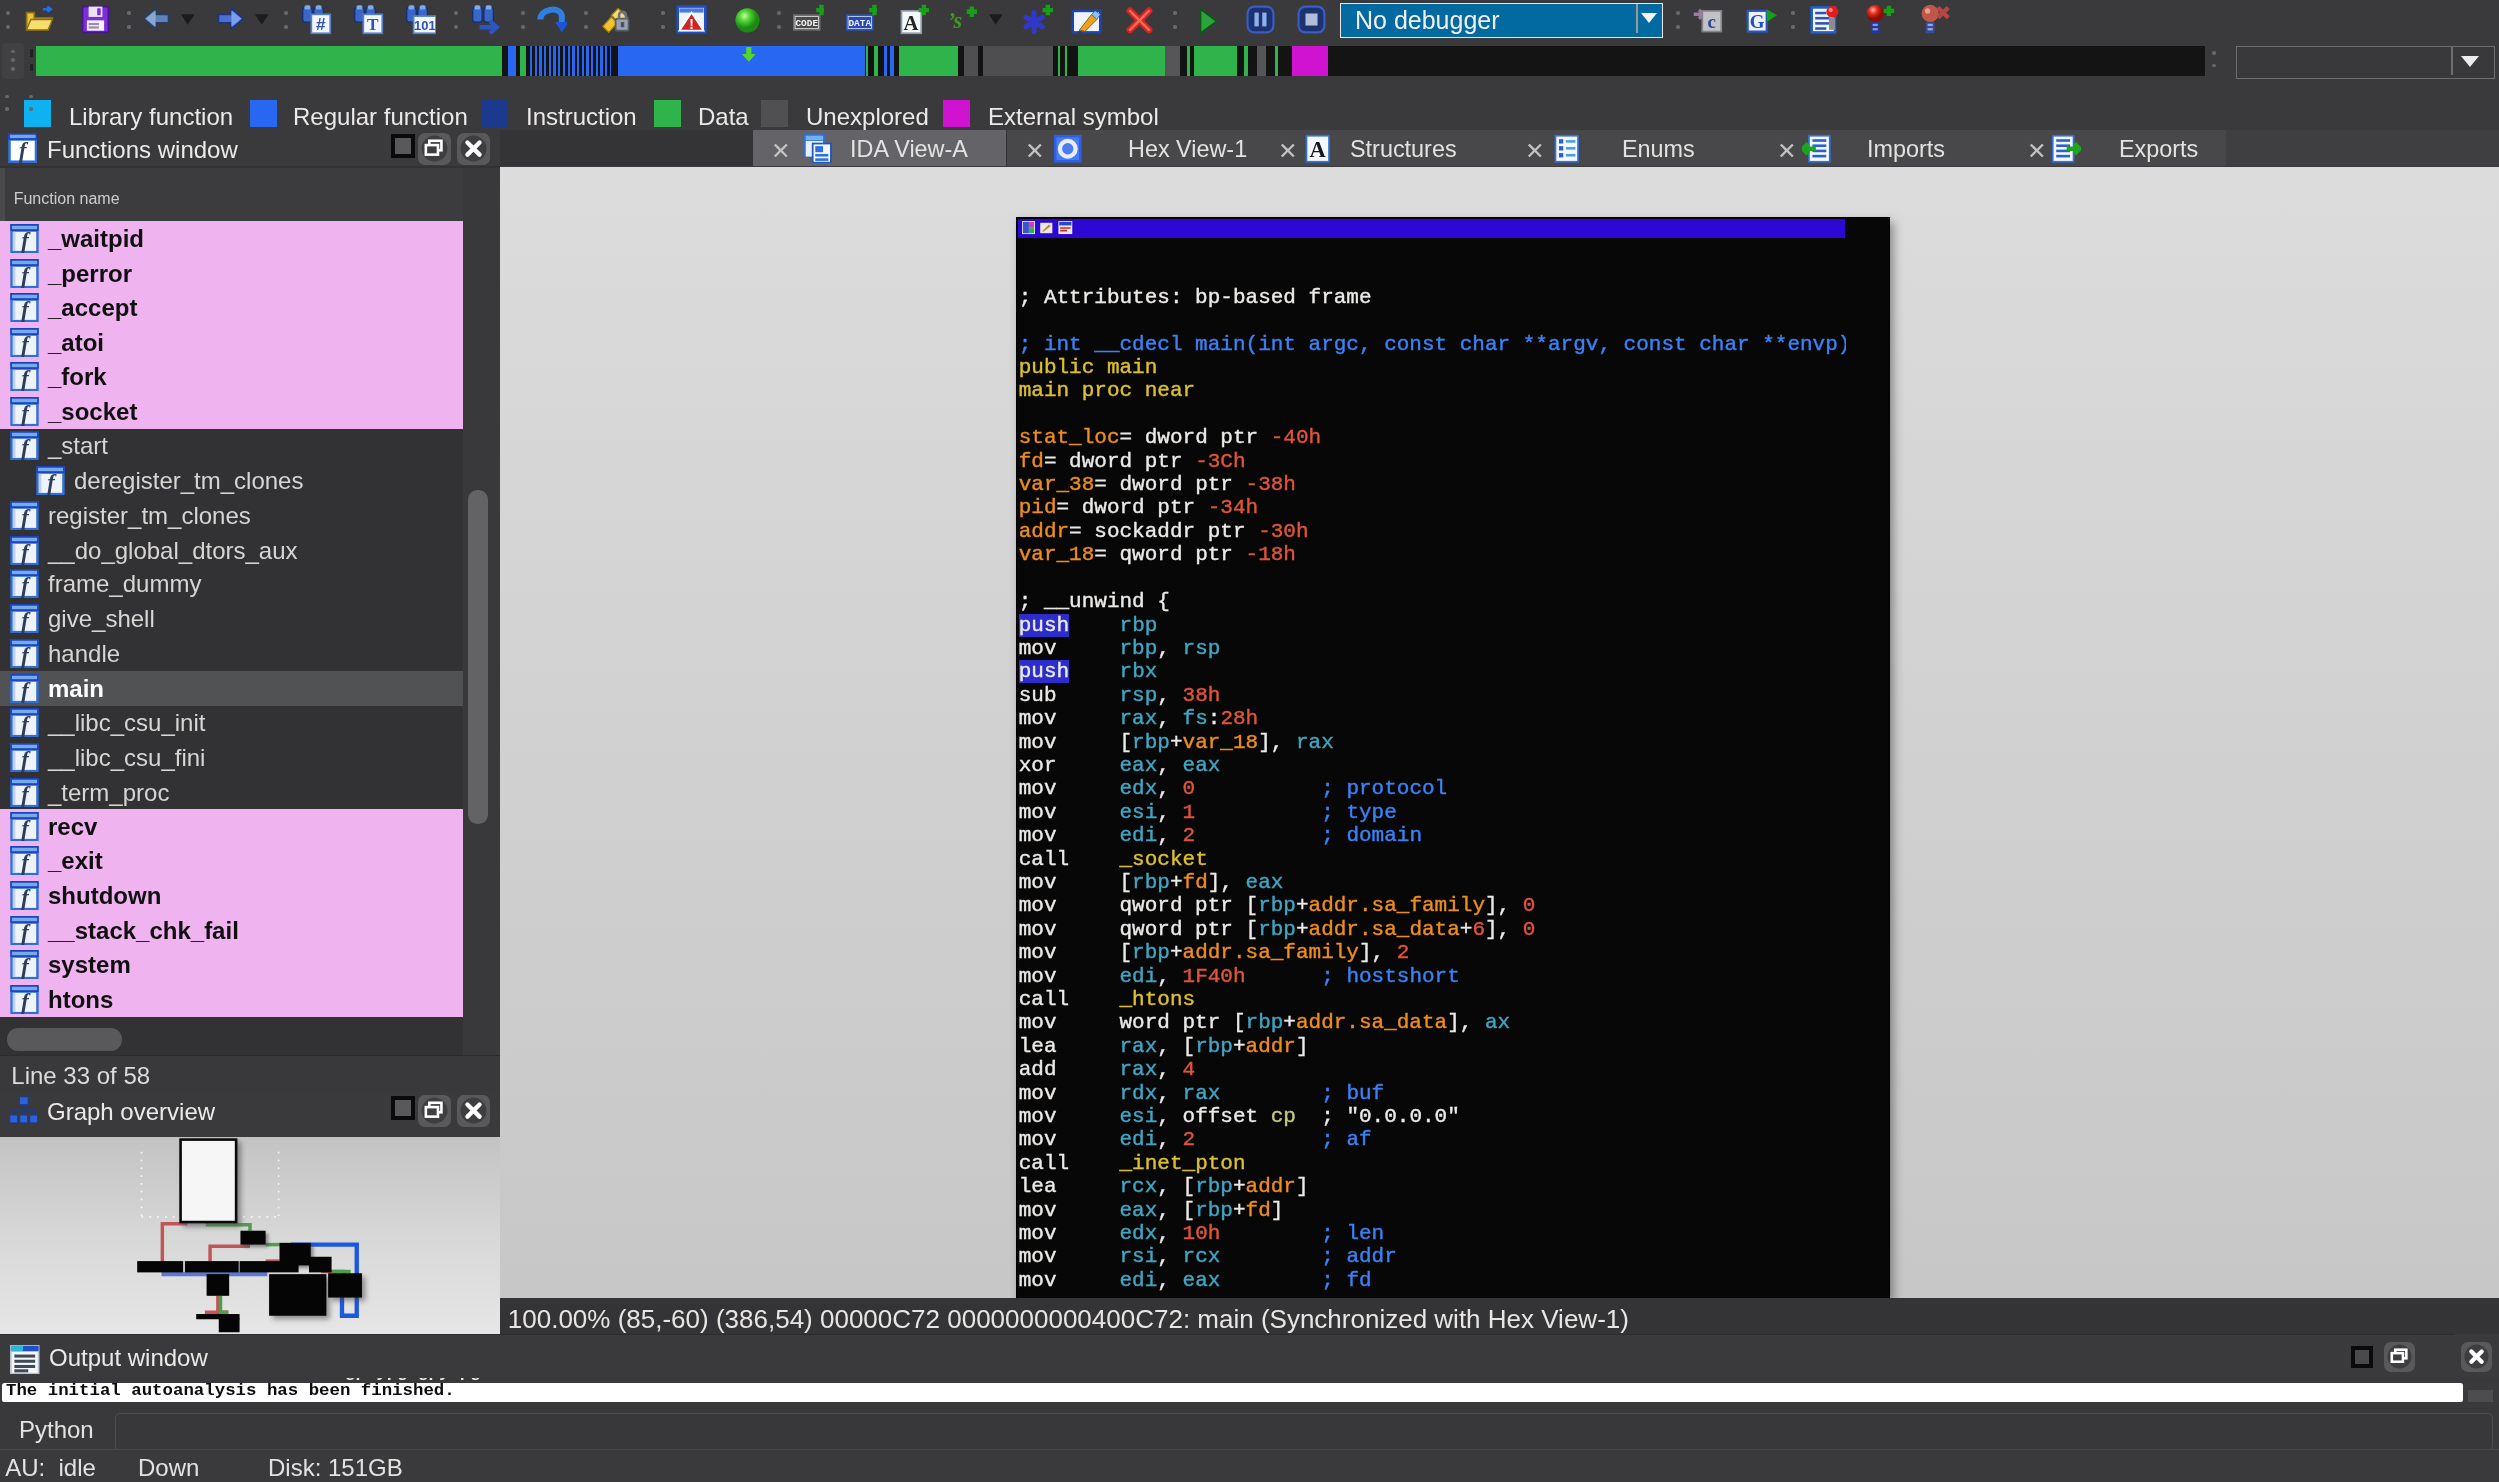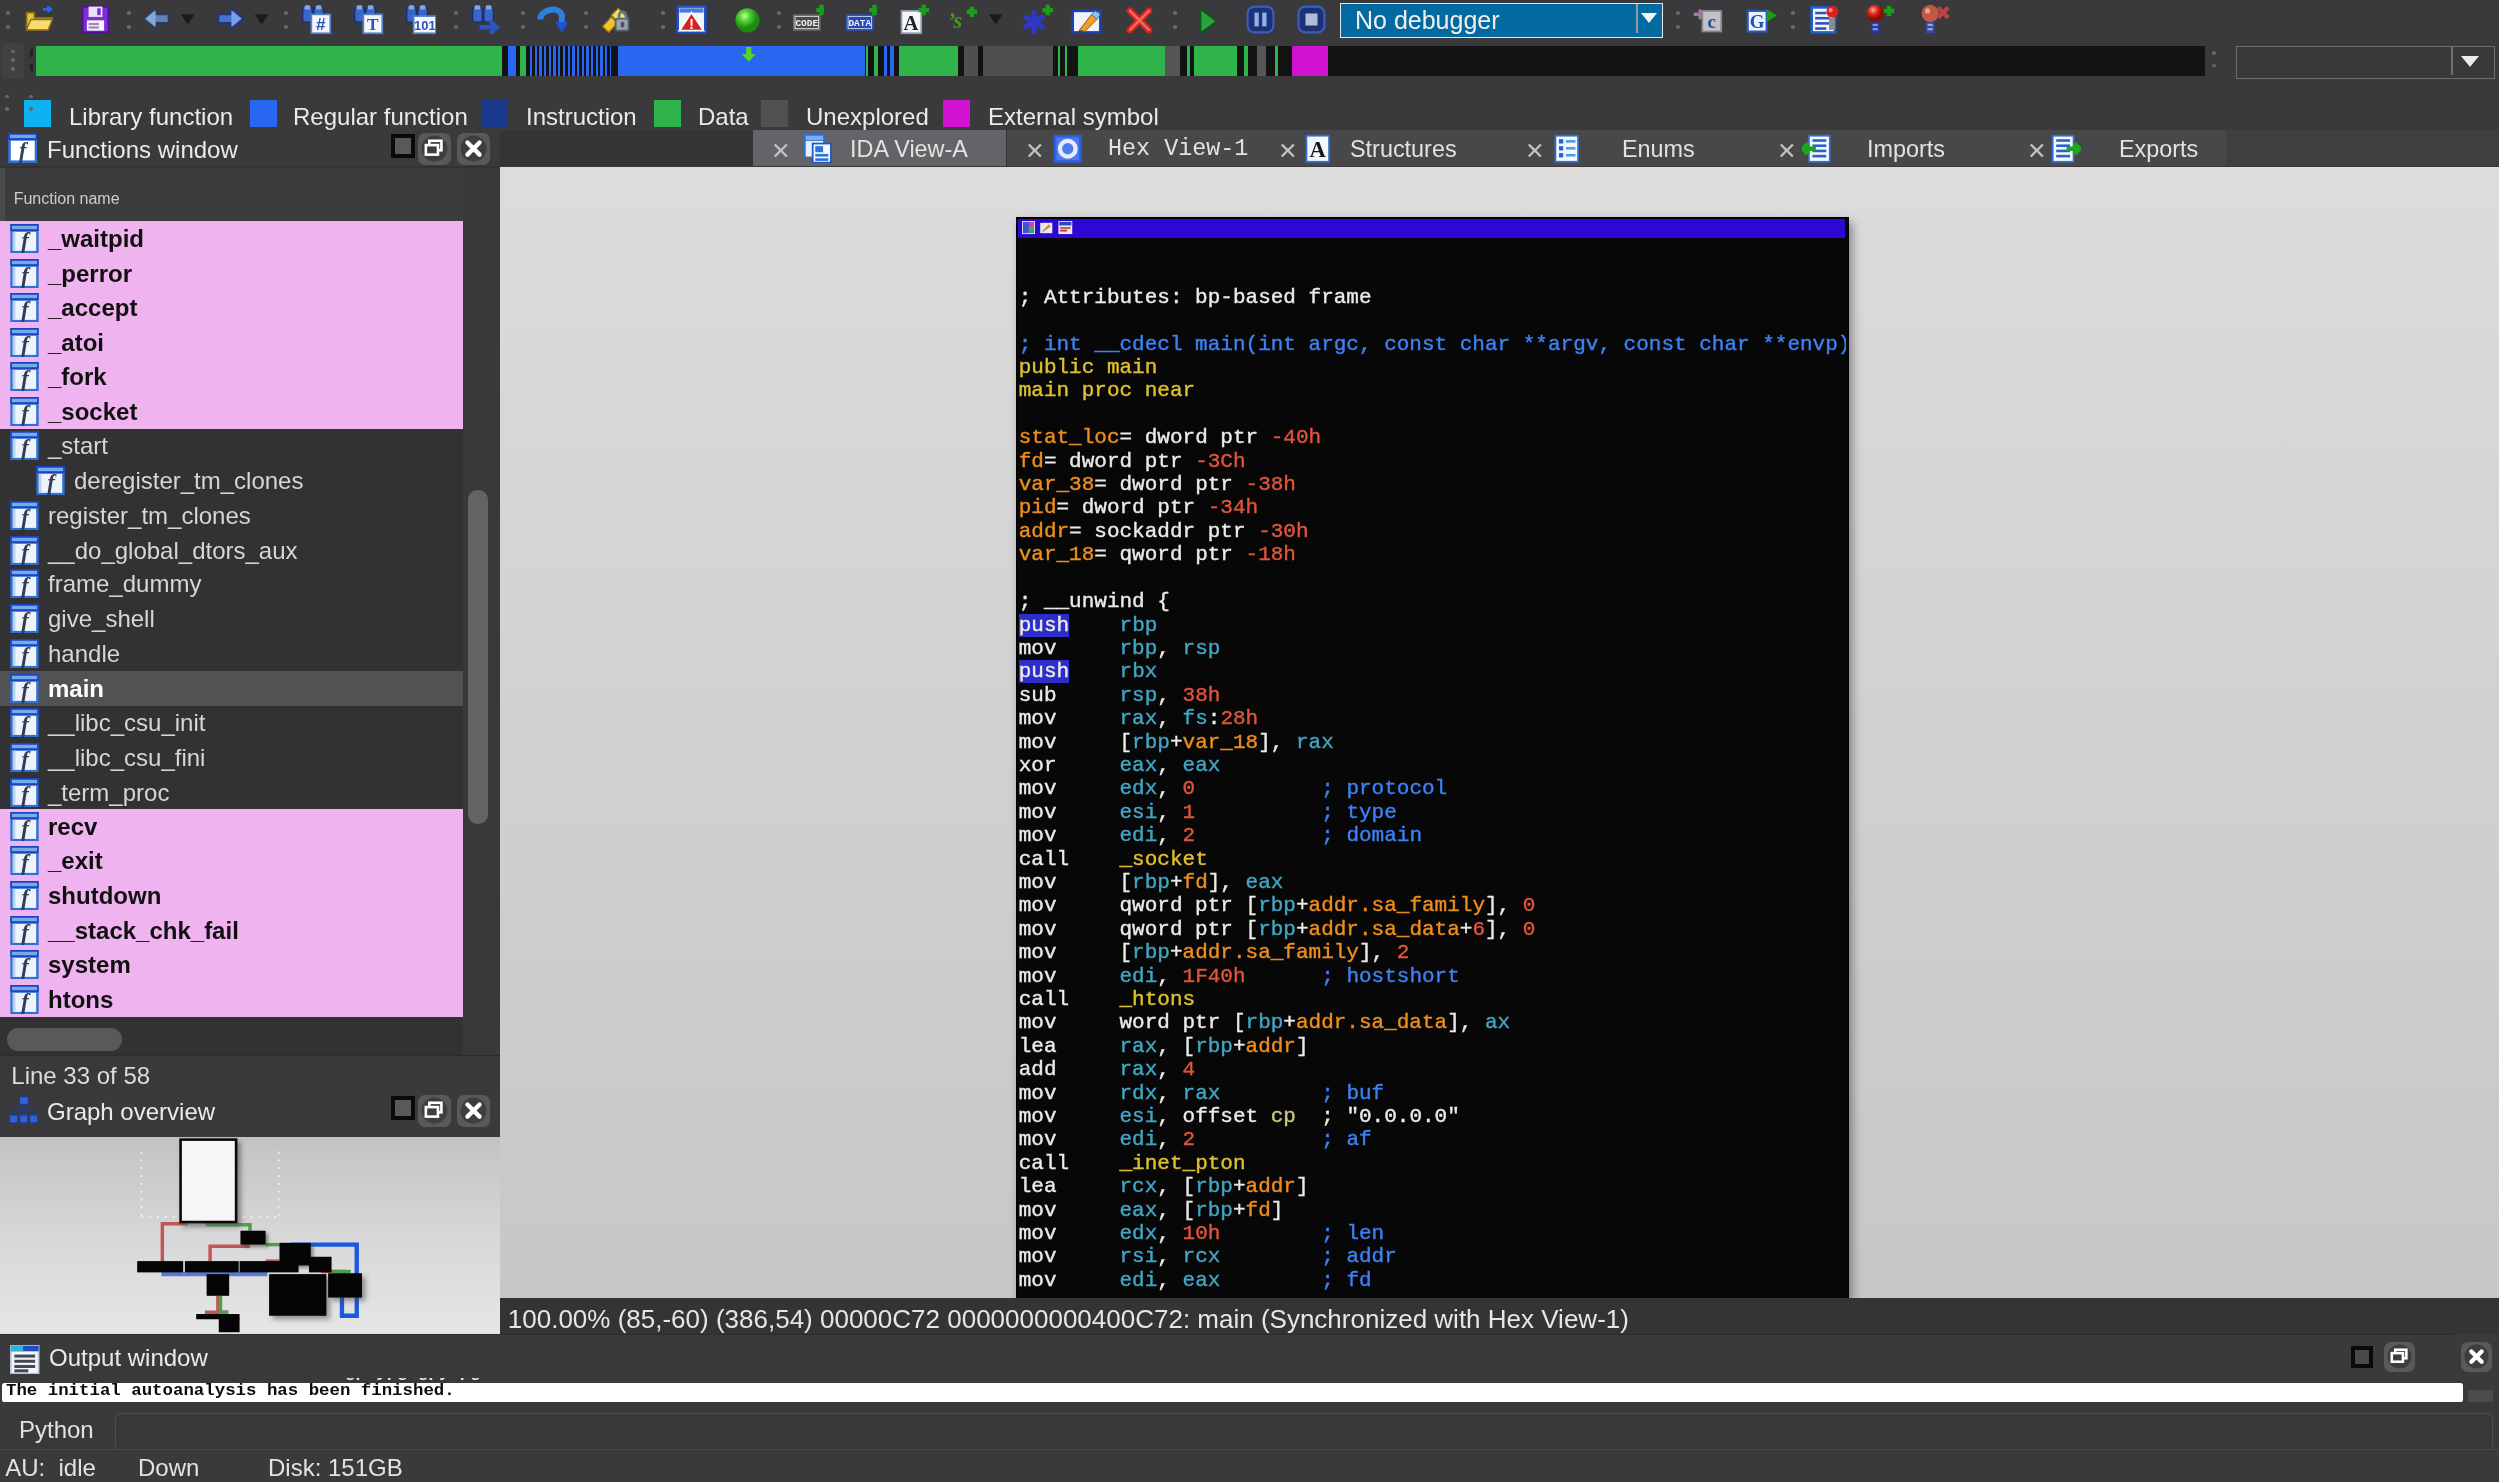--- a/index.html
+++ b/index.html
@@ -32,21 +32,21 @@
 .sel .fname{color:#ffffff;font-weight:bold;}
 .ficon{position:absolute;left:9.5px;top:2.6px;width:29px;height:29.5px;}
 
 #tabrow{left:500px;top:130px;width:2000px;height:36px;background:#343436;}
 .tabx{position:absolute;top:7px;color:#c4c2c0;font-size:23.4px;}
 .tabt{position:absolute;top:6px;color:#e4e2e0;font-size:23.4px;white-space:nowrap;}
 
 #canvas{left:500px;top:167px;width:2000px;height:1131px;background:linear-gradient(180deg,#dcdcdd 0%,#d2d2d3 45%,#c7c7c8 100%);}
 
 #daswin{position:absolute;left:516px;top:50px;width:831px;height:1080px;background:#070707;
-  box-shadow:4.3px 5.2px 9.5px rgba(45,45,45,.5);border:0.9px solid #000;}
+  box-shadow:4.3px 5.2px 9.5px rgba(45,45,45,.5);border:0.9px solid #000;padding-left:41px;}
 #dastitle{position:absolute;left:0.9px;top:0.9px;width:827px;height:19px;background:#2d07d4;}
 #dastext{position:absolute;left:1.7px;top:21px;width:827px;height:1057px;overflow:hidden;
   font-family:"Liberation Mono",monospace;font-size:21px;line-height:23.4px;white-space:pre;color:#eceae8;-webkit-text-stroke:0.4px currentColor;}
 .tl{color:#41a6c4}.or{color:#ef8d1d}.rd{color:#e2543a}.yl{color:#ddc02e}
 .vi{color:#3b82f6}.ol{color:#c9c97e}
 .hl{background:#2d2dcb;}
 
 #stat1{left:500px;top:1298px;width:2000px;height:36px;background:#343436;}
 
 #outtitle{left:0;top:1334px;width:2455px;height:43px;background:#3a3a3c;border-top:1.7px solid #2c2c2e;}
@@ -622,21 +622,21 @@
         <rect x="13" y="28" width="15" height="3" fill="#2e72d8"></rect>
     </svg>
     <div class="tabt" style="left:350px;">IDA View-A</div>
 
     <div class="tabx" style="left:525px;">✕</div>
     <svg class="ab" style="left:553px;top:3.5px" width="29.5" height="29.5" viewBox="0 0 34 34">
       <rect x="1" y="1" width="32" height="32" fill="#2b60e4"></rect>
         <rect x="4" y="4" width="26" height="26" fill="#4a7cf0"></rect>
       <circle cx="17" cy="17" r="9" fill="none" stroke="#e8ecfa" stroke-width="5"></circle>
     </svg>
-    <div class="tabt" style="left:608px;font-family:Liberation Mono, monospace;">Hex View-1</div>
+    <div class="tabt" style="left:628px;">Hex View-1</div>
 
     <div class="tabx" style="left:778px;">✕</div>
     <svg class="ab" style="left:803px;top:3.5px" width="29.5" height="29.5" viewBox="0 0 34 34">
       <rect x="3" y="1" width="28" height="32" fill="#2e72d8"></rect>
         <rect x="5" y="3" width="24" height="28" fill="#f4f8fc"></rect>
       <text x="17" y="27" font-size="26" font-weight="bold" fill="#16181c" text-anchor="middle" font-family="Liberation Serif,serif">A</text>
     </svg>
     <div class="tabt" style="left:850px;">Structures</div>
 
     <div class="tabx" style="left:1025px;">✕</div>

